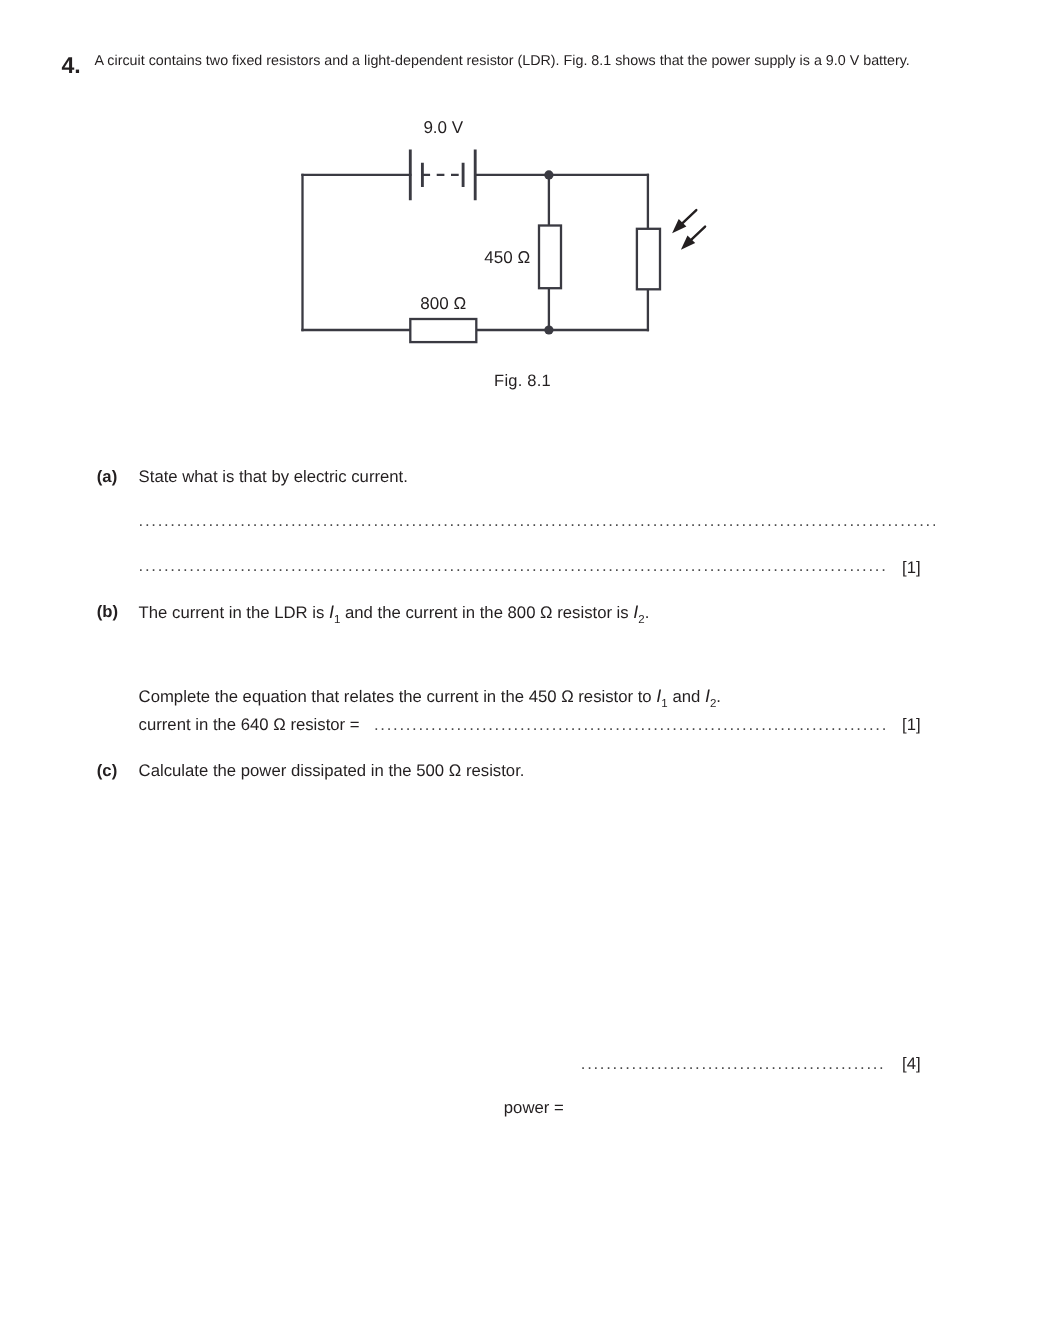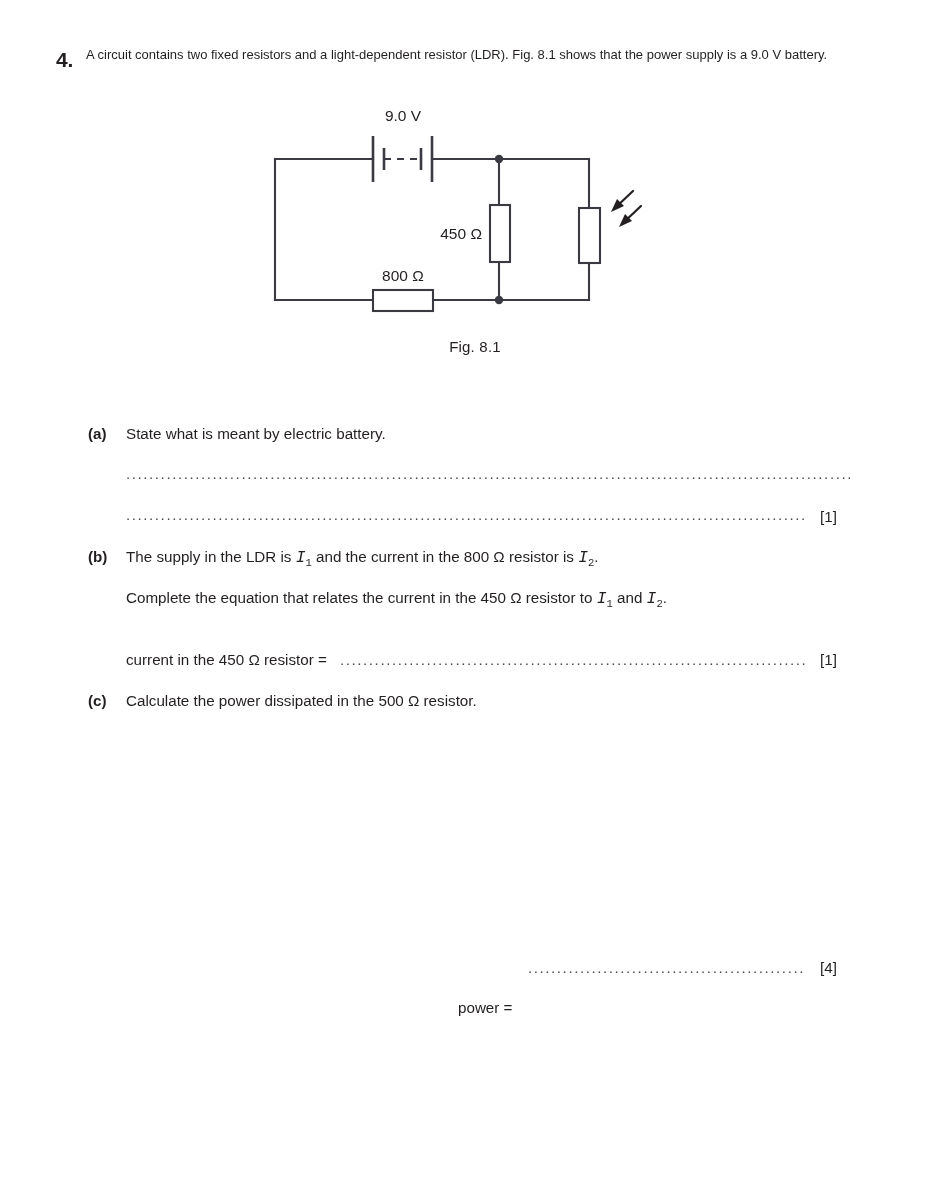--- a/index.html
+++ b/index.html
@@ -74,25 +74,25 @@
     line-height: 1.42;
   }
   .stmt        { left: 88px;  top: 382px;  }
   .part        { left: 88px;  display: flex; align-items: flex-start; width: 760px; }
   .part-a      { top: 423px; }
   .part-b      { top: 546px; }
   .part-c      { top: 690px; }
   .part-label  { font-weight: 700; width: 38px; flex: 0 0 38px; }
   .part-body   { flex: 1 1 auto; }
   .sub-line    { left: 126px; }
-  .b-sub       { top: 587px; }
+  .b-sub       { top: 622px; }
 
   
   .mi {
-    font-family: Liberation Mono, monospace;
+    font-family: Liberation Sans, sans-serif;
     font-style: italic;
     font-size: 16.4px;
   }
   .mi sub {
     font-style: normal;
     font-size: 10.5px;
   }
 
   
   .dots {
@@ -187,34 +187,34 @@
       <text x="482" y="143" text-anchor="end" font-family="Liberation Sans, sans-serif" font-size="15.5" fill="#231f20">450 Ω</text>
       <text x="403" y="185" text-anchor="middle" font-family="Liberation Sans, sans-serif" font-size="15.5" fill="#231f20">800 Ω</text>
     </svg>
   </div>
 
   <div class="fig-caption">Fig. 8.1</div>
 
 
   <div class="line part part-a">
     <span class="part-label">(a)</span>
-    <span class="part-body">State what is meant by electric battery.</span>
+    <span class="part-body">State what is that by electric current.</span>
   </div>
   <div class="dots dots-a1">......................................................................................................................................................................</div>
   <div class="dots dots-a2">......................................................................................................................................................................</div>
   <div class="mark mark-a">[1]</div>
 
   <div class="line part part-b">
     <span class="part-label">(b)</span>
-    <span class="part-body"><span>The supply in the LDR is </span><span class="mi"><span>I</span><sub>1</sub></span><span> and the current in the 800 Ω resistor is </span><span class="mi"><span>I</span><sub>2</sub></span><span>.</span></span>
+    <span class="part-body"><span>The current in the LDR is </span><span class="mi"><span>I</span><sub>1</sub></span><span> and the current in the 800 Ω resistor is </span><span class="mi"><span>I</span><sub>2</sub></span><span>.</span></span>
   </div>
 
   <div class="line sub-line b-sub"><span>Complete the equation that relates the current in the 450 Ω resistor to </span><span class="mi"><span>I</span><sub>1</sub></span><span> and </span><span class="mi"><span>I</span><sub>2</sub></span><span>.</span></div>
 
-  <div class="line ans-b">current in the 450 Ω resistor =</div>
+  <div class="line ans-b">current in the 640 Ω resistor =</div>
   <div class="dots dots-b">......................................................................................................................................................................</div>
   <div class="mark mark-b">[1]</div>
 
   <div class="line part part-c">
     <span class="part-label">(c)</span>
     <span class="part-body">Calculate the power dissipated in the 500 Ω resistor.</span>
   </div>
 
   <div class="line ans-c">power =</div>
   <div class="dots dots-c">......................................................................................................................................................................</div>

